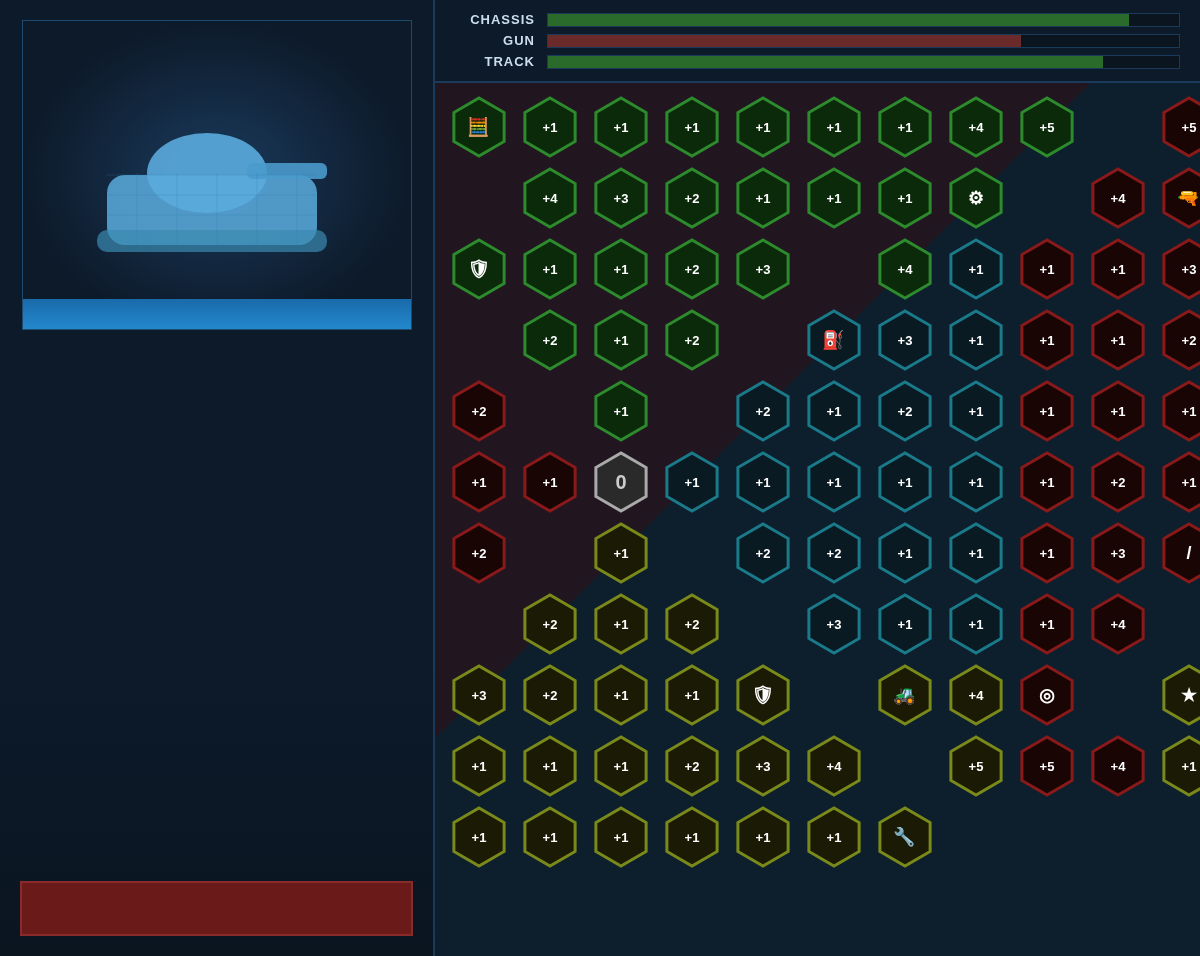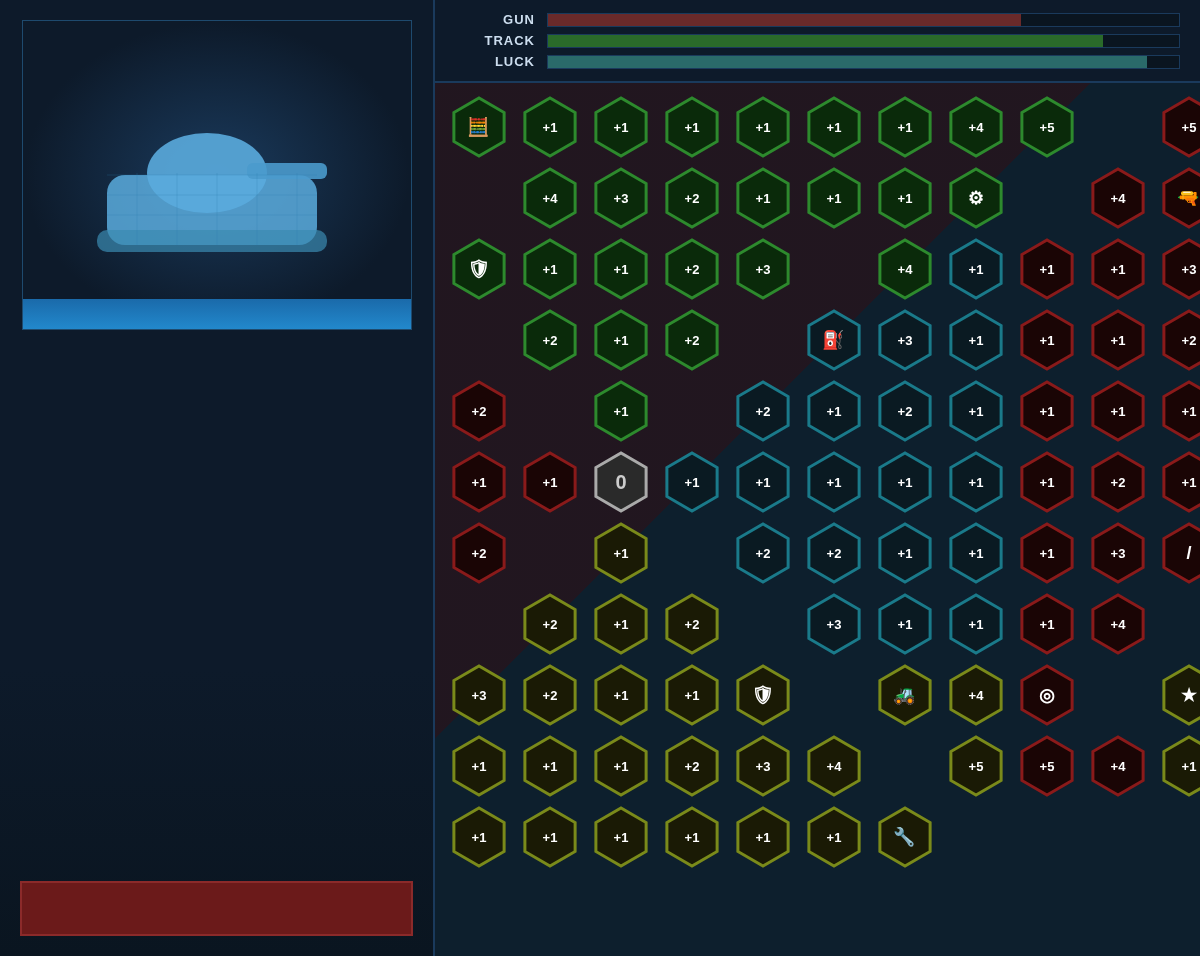--- a/index.html
+++ b/index.html
@@ -221,38 +221,38 @@
   </div>
 
   <div id="reset-notice"></div>
   <div id="reset-button"></div>
 </div>
 
 <div id="right-panel">
 
   <div id="stats-section">
 
+  <div class="stat-row">
+    <span class="stat-label">CHASSIS</span>
+    <div class="stat-bar-bg">
+      <div class="stat-bar-fill" style="width:92%; background:#2a6a2a;"></div>
+    </div>
+  </div>
       <div class="stat-row">
     <span class="stat-label">GUN</span>
     <div class="stat-bar-bg">
       <div class="stat-bar-fill" style="width:75%; background:#6a2a2a;"></div>
     </div>
   </div>
       <div class="stat-row">
     <span class="stat-label">TRACK</span>
     <div class="stat-bar-bg">
       <div class="stat-bar-fill" style="width:88%; background:#2a6a2a;"></div>
     </div>
   </div>
-      <div class="stat-row">
-    <span class="stat-label">LUCK</span>
-    <div class="stat-bar-bg">
-      <div class="stat-bar-fill" style="width:95%; background:#2a6a6a;"></div>
-    </div>
-  </div>
     </div>
 
   <div id="grid-section">
     <div class="grid-container" id="hex-grid" style="grid-template-columns: repeat(11, 68px); grid-template-rows: repeat(11, 68px); gap: 3px;">
 
     <div class="hex-node">
           <svg class="hex-bg" viewBox="0 0 64 68">
             <polygon points="57.114736709748726,19.5 57.114736709748726,48.5 32,63 6.885263290251277,48.5 6.885263290251281,19.499999999999996 31.999999999999996,5" fill="#0a2a0a" stroke="#2d8a2d" stroke-width="3"></polygon>
           </svg>
           <span class="node-content" style="font-size:18px;">🧮</span>

